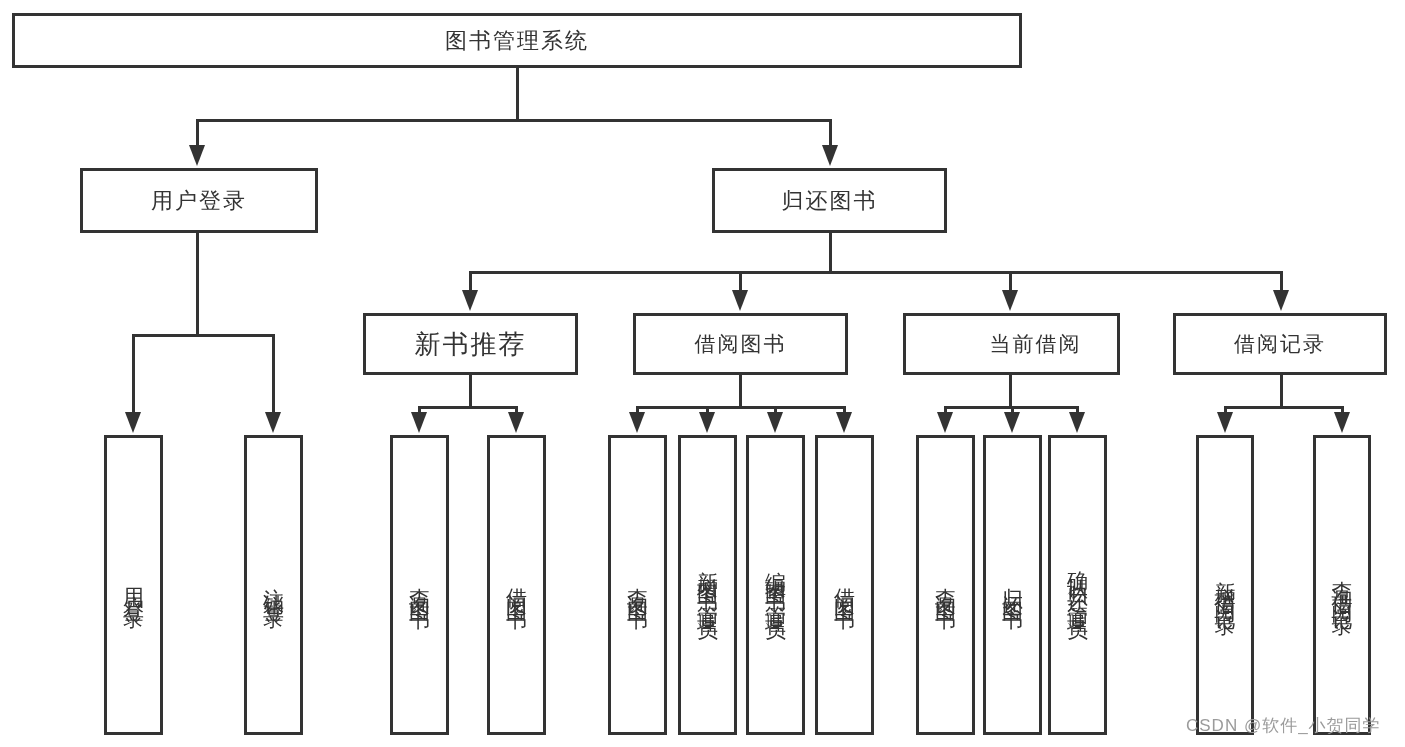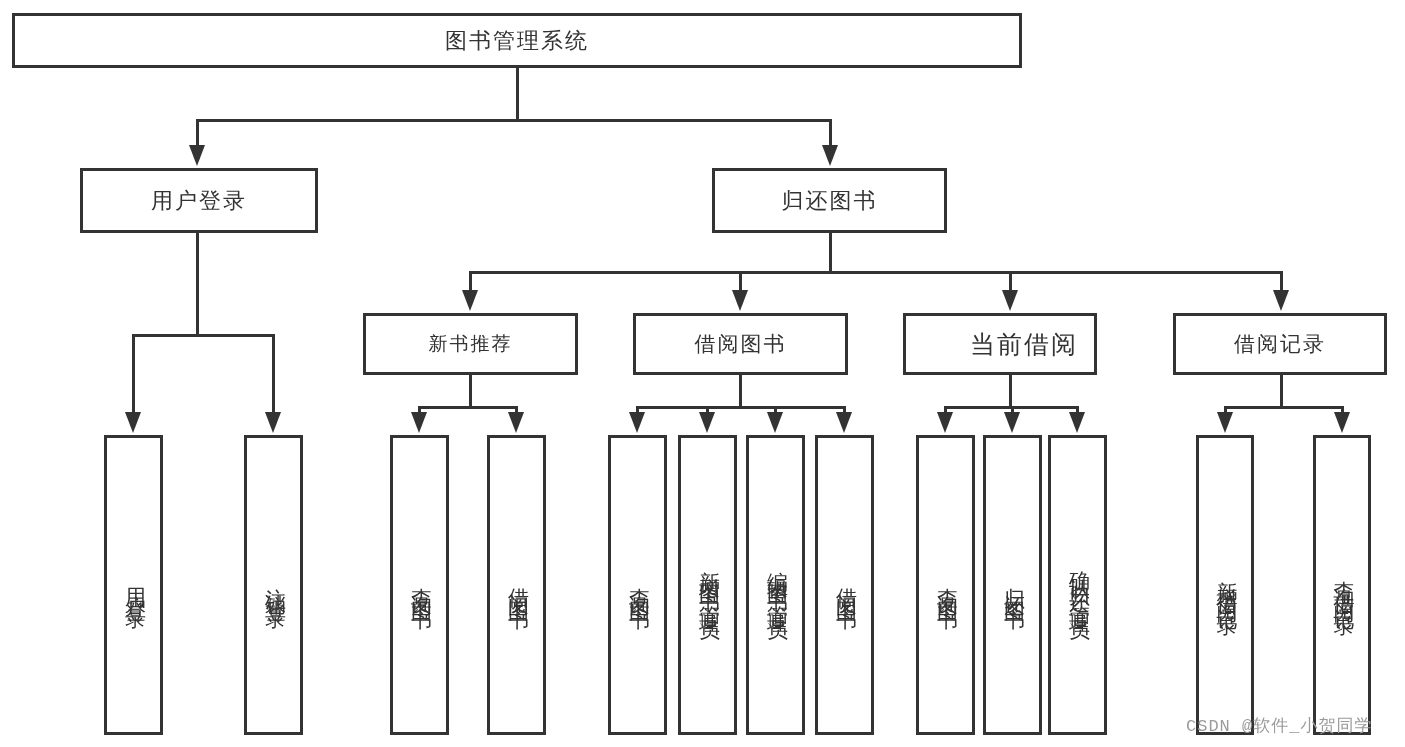--- a/index.html
+++ b/index.html
@@ -2,21 +2,21 @@
 <html><head>
 <meta charset="utf-8">
 <style>
   html, body { margin: 0; padding: 0; background: #ffffff; }
   #stage {
     position: relative;
     width: 1405px;
     height: 747px;
     background: var(--bg, #ffffff);
     overflow: hidden;
-    font-family: Liberation Mono, monospace;
+    font-family: Liberation Sans, sans-serif;
   }
   .node {
     position: absolute;
     box-sizing: border-box;
     border: 3px solid var(--line, #333333);
     background: var(--boxbg, #ffffff);
     color: var(--text, #333333);
     display: flex;
     align-items: center;
     justify-content: center;
@@ -52,23 +52,23 @@
   }
 </style>
 </head>
 <body>
 
 <div id="stage" style="--line: #333333; --text: #333333; --boxbg: #ffffff; --bg: #ffffff; --wm: #9b9b9b;">
   <div id="nodes-layer">
       <div class="node" style="left: 12px; top: 13px; width: 1010px; height: 55px; font-size: 22px;">图书管理系统</div>
       <div class="node" style="left: 80px; top: 168px; width: 238px; height: 65px; font-size: 22px;">用户登录</div>
       <div class="node" style="left: 712px; top: 168px; width: 235px; height: 65px; font-size: 22px;">归还图书</div>
-      <div class="node" style="left: 363px; top: 313px; width: 215px; height: 62px; font-size: 19px;">新书推荐</div>
+      <div class="node" style="left: 363px; top: 313px; width: 215px; height: 62px; font-size: 26px;">新书推荐</div>
       <div class="node" style="left: 633px; top: 313px; width: 215px; height: 62px; font-size: 21px;">借阅图书</div>
-      <div class="node" style="left: 903px; top: 313px; width: 194px; height: 62px; font-size: 25px; padding-left: 48px;">当前借阅</div>
+      <div class="node" style="left: 903px; top: 313px; width: 217px; height: 62px; font-size: 21px; padding-left: 48px;">当前借阅</div>
       <div class="node" style="left: 1173px; top: 313px; width: 214px; height: 62px; font-size: 21px;">借阅记录</div>
       <div class="node v" style="left: 104px; top: 435px; width: 59px; height: 300px; font-size: 21px;">用户登录</div>
       <div class="node v" style="left: 244px; top: 435px; width: 59px; height: 300px; font-size: 21px;">注销登录</div>
       <div class="node v" style="left: 390px; top: 435px; width: 59px; height: 300px; font-size: 21px;">查询图书</div>
       <div class="node v" style="left: 487px; top: 435px; width: 59px; height: 300px; font-size: 21px;">借阅图书</div>
       <div class="node v" style="left: 608px; top: 435px; width: 59px; height: 300px; font-size: 21px;">查询图书</div>
       <div class="node v" style="left: 678px; top: 435px; width: 59px; height: 300px; font-size: 21px;">新增图书（管理员）</div>
       <div class="node v" style="left: 746px; top: 435px; width: 59px; height: 300px; font-size: 21px;">编辑图书（管理员）</div>
       <div class="node v" style="left: 815px; top: 435px; width: 59px; height: 300px; font-size: 21px;">借阅图书</div>
       <div class="node v" style="left: 916px; top: 435px; width: 59px; height: 300px; font-size: 21px;">查询图书</div>

